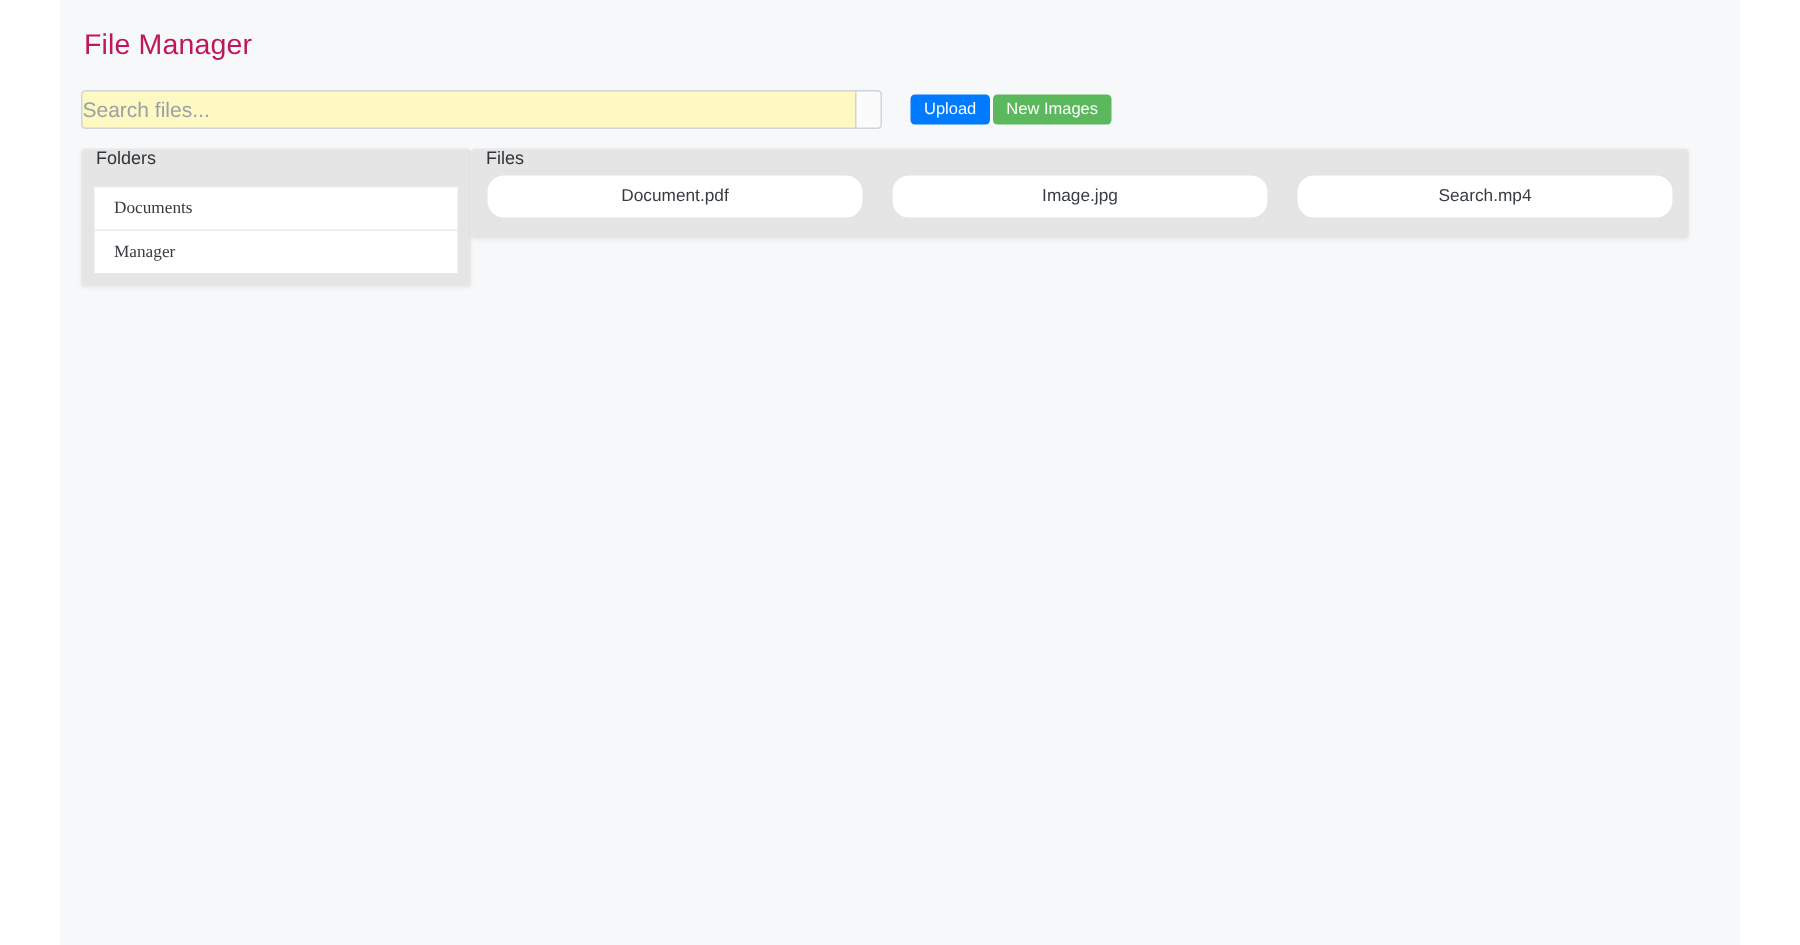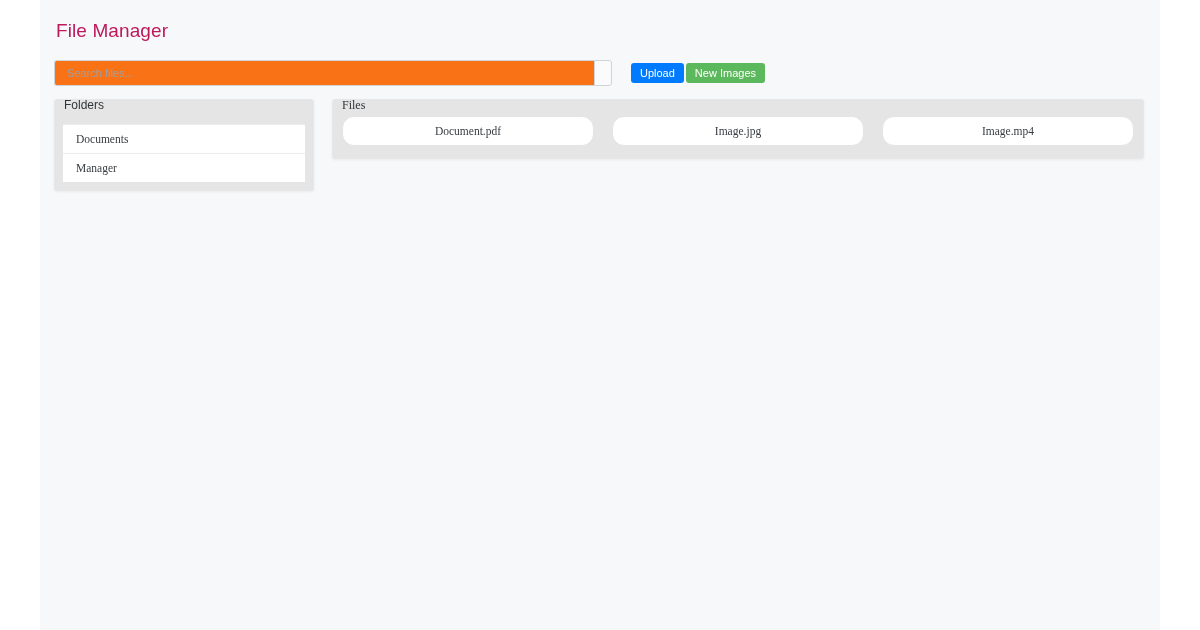--- a/index.html
+++ b/index.html
@@ -42,27 +42,27 @@
   .toolbar {
     display: flex;
     align-items: center;
     padding: 14px 0 0 14px;
     height: 22px;
   }
   .search-input {
     width: 515px;
     height: 20px;
     box-sizing: content-box;
-    padding: 2px 12px;
+    padding: 2px 0;
     border: 1px solid #ced4da;
     border-right: none;
     border-radius: 3px 0 0 3px;
-    background: #f97316;
+    background: #fef9c3;
     font-family: "Liberation Sans", "DejaVu Sans", sans-serif;
-    font-size: 11px;
+    font-size: 14px;
     color: #444c54;
     outline: none;
   }
   .search-input::placeholder {
     color: #9aa0a6;
     opacity: 1;
   }
   .search-addon {
     width: 18px;
     height: 26px;
@@ -136,24 +136,22 @@
     font-size: 11.5px;
     color: #373c41;
     border-top: 1px solid #eaebec;
     cursor: pointer;
     background: #ffffff;
   }
   .folder-item:last-child { border-bottom: none; }
 
   
   .files-panel {
-    margin-left: 18px;
     width: 812px;
     padding: 16px 0 12px 0;
-    font-family: Liberation Serif, serif;
   }
   .file-grid {
     display: flex;
     gap: 18px;
     padding: 0 9px;
   }
   .file-card {
     flex: 1 1 0;
     height: 28px;
     line-height: 28px;
@@ -189,18 +187,18 @@
         <li class="folder-item">Documents</li>
         <li class="folder-item">Manager</li>
       </ul>
     </section>
 
     <section class="panel files-panel">
       <div class="panel-heading">Files</div>
       <div class="file-grid">
         <div class="file-card">Document.pdf</div>
         <div class="file-card">Image.jpg</div>
-        <div class="file-card">Image.mp4</div>
+        <div class="file-card">Search.mp4</div>
       </div>
     </section>
 
   </div>
 </div>
 
 </body></html>

